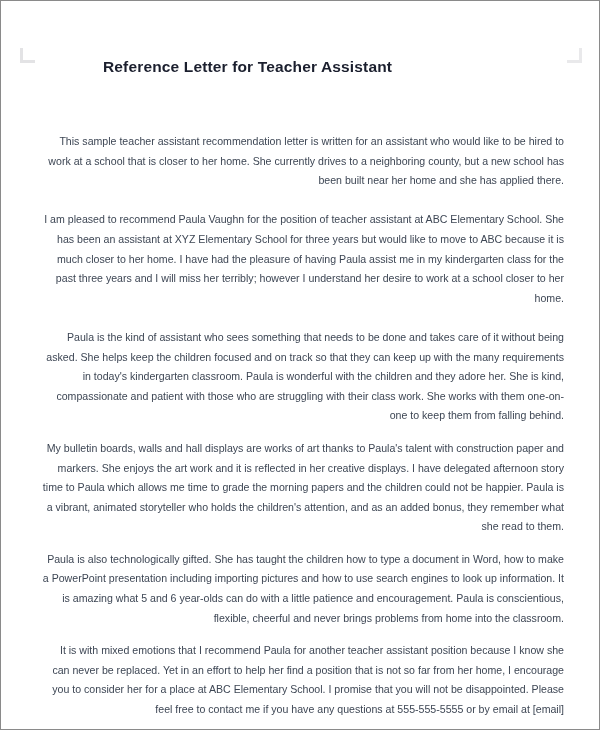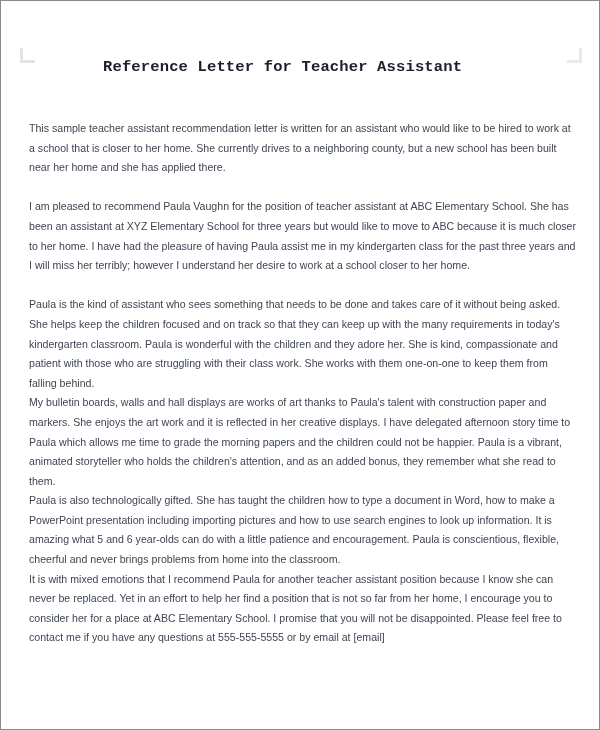--- a/index.html
+++ b/index.html
@@ -44,42 +44,43 @@
     border-right: 3px solid #e9e9eb;
     border-bottom: 3px solid #e9e9eb;
   }
 
   
   .doc-title {
     position: absolute;
     left: 102px;
     top: 57px;
     margin: 0;
-    font-family: Liberation Mono, monospace;
+    font-family: Liberation Sans, sans-serif;
     font-size: 15.5px;
     font-weight: bold;
     letter-spacing: 0.15px;
     color: #1b1f2e;
     white-space: nowrap;
   }
 
   
   .letter-body {
     position: absolute;
     left: 28px;
     top: 118px;
     width: 548px;
     color: #3d4654;
     font-size: 10.6px;
     line-height: 19.6px;
     text-align: left;
   }
 
   .para {
-    margin: 0;
+    margin: 13px;
+    text-align: right;
   }
   
   .para.spaced-after {
     margin-bottom: 19.6px;
   }
 
   
   .para:last-child {
     margin-bottom: 0;
   }

